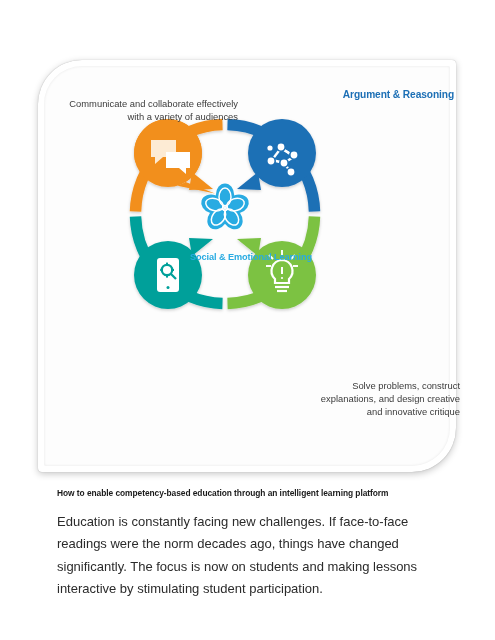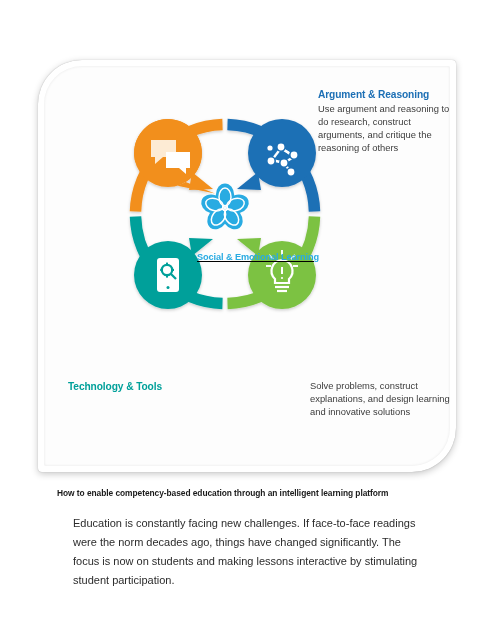--- a/index.html
+++ b/index.html
@@ -43,21 +43,21 @@
     top: 98px;
     width: 232px;
     height: 232px;
     z-index: 3;
   }
 
   
   .quad-label {
     position: absolute;
     z-index: 4;
-    text-align: left;
+    text-align: right;
     line-height: 1.28;
   }
   .quad-title {
     font-size: 10.2px;
     font-weight: bold;
     letter-spacing: -0.1px;
     margin-bottom: 2px;
     display: block;
   }
   .quad-desc {
@@ -67,49 +67,48 @@
     line-height: 1.38;
   }
 
   #label-communicate { left: 58px;  top: 98px;  width: 180px; }
   #label-argument    { left: 318px; top: 88px;  width: 136px; }
   #label-technology  { left: 68px;  top: 380px; width: 164px; }
   #label-solve       { left: 310px; top: 380px; width: 150px; }
 
   #label-center {
     position: absolute;
-    left: 196px;
+    left: 189px;
     top: 252px;
     width: 124px;
     text-align: center;
     z-index: 5;
-    text-decoration: underline;
   }
   #label-center .quad-title { font-size: 9.2px; }
   #label-center .quad-desc  { font-size: 9.2px; line-height: 1.34; }
 
   
   #caption-block {
     position: absolute;
     left: 57px;
     top: 488px;
     width: 382px;
   }
   #caption-heading {
     font-size: 8.4px;
     font-weight: bold;
     color: #1a1a1a;
     margin: 0 0 13px 0;
     letter-spacing: -0.05px;
   }
   #caption-body {
-    font-size: 11px;
+    font-size: 13px;
     color: #2b2b2b;
     line-height: 1.72;
-    margin: 16px;
+    margin: 0;
   }
 </style>
 </head>
 <body>
 
 <div id="infographic-card"></div>
 
 <svg id="wheel-svg" viewBox="0 0 232 232">
   <defs>
     <filter id="softShadow" x="-30%" y="-30%" width="160%" height="160%">
@@ -199,33 +198,32 @@
       <ellipse cx="10.5" cy="-3.4" rx="6" ry="9" transform="rotate(72 10.5 -3.4)"></ellipse>
       <ellipse cx="6.5" cy="9" rx="6" ry="9" transform="rotate(144 6.5 9)"></ellipse>
       <ellipse cx="-6.5" cy="9" rx="6" ry="9" transform="rotate(216 -6.5 9)"></ellipse>
       <ellipse cx="-10.5" cy="-3.4" rx="6" ry="9" transform="rotate(288 -10.5 -3.4)"></ellipse>
       <circle cx="0" cy="0" r="2.4"></circle>
     </g>
   </g>
 </svg>
 
 <div class="quad-label" id="label-communicate">
+  <span class="quad-desc">Communicate and collaborate effectively with a variety of audiences</span>
 </div>
 
 <div class="quad-label" id="label-argument">
   <span class="quad-title" style="color:#1C6FB5">Argument &amp; Reasoning</span>
-  <span class="quad-desc">Use argument and reasoning to do research, construct arguments, and critique the reasoning of others</span>
 </div>
 
 <div class="quad-label" id="label-solve">
-  <span class="quad-desc">Solve problems, construct explanations, and design learning and innovative solutions</span>
+  <span class="quad-desc">Solve problems, construct explanations, and design creative and innovative critique</span>
 </div>
 
 <div class="quad-label" id="label-technology">
-  <span class="quad-title" style="color:#00A09A">Technology &amp; Tools</span>
 </div>
 
 <div id="label-center">
   <span class="quad-title" style="color:#29ABE2">Social &amp; Emotional Learning</span>
 </div>
 
 <div id="caption-block">
   <p id="caption-heading">How to enable competency-based education through an intelligent learning platform</p>
   <p id="caption-body">Education is constantly facing new challenges. If face-to-face readings were the norm decades ago, things have changed significantly. The focus is now on students and making lessons interactive by stimulating student participation.</p>
 </div>

